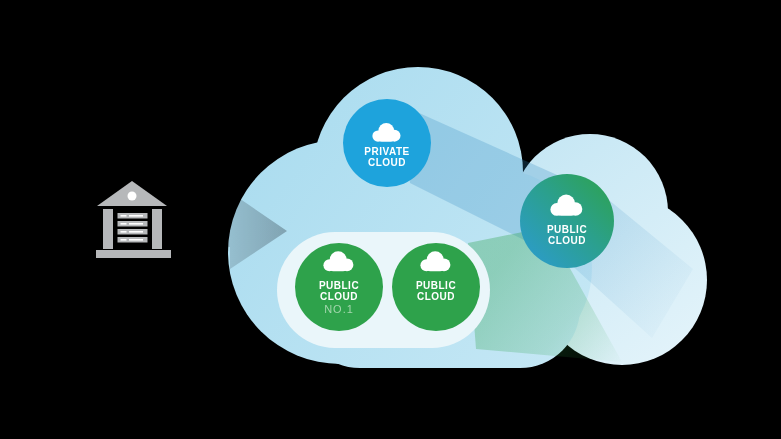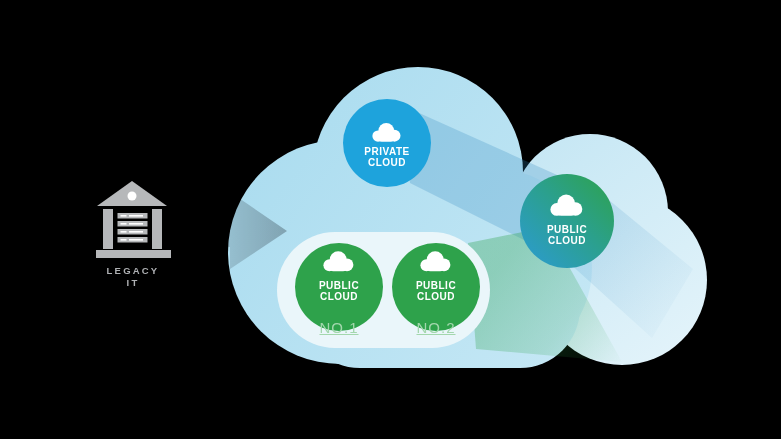--- a/index.html
+++ b/index.html
@@ -6,21 +6,21 @@
   .stage{
     position:relative;width:781px;height:439px;overflow:hidden;background:#000000;
     font-family:"Liberation Sans",sans-serif;
   }
   .stage svg{position:absolute;left:0;top:0;}
   .txt{position:absolute;text-align:center;}
   .node-label{
     color:#ffffff;font-weight:bold;font-size:10px;line-height:11px;letter-spacing:0.5px;
   }
   .node-number{
-    color:#A3D7AD;font-weight:normal;font-size:15px;line-height:14px;letter-spacing:1px;margin-top:19px;text-decoration:underline;
+    color:#A3D7AD;font-weight:normal;font-size:11px;line-height:14px;letter-spacing:1px;margin-top:0;
   }
   .multi-label{
     color:#2EA24B;font-weight:bold;font-size:10px;line-height:11px;letter-spacing:0.6px;
   }
   .legacy-label{
     color:#AFB1B4;font-weight:bold;font-size:9.5px;line-height:11.5px;letter-spacing:2.2px;
   }
 </style>
 </head>
 <body>
@@ -129,22 +129,17 @@
 
   <div class="txt node-label" style="left:289px;top:280px;width:100px;">
     <div>PUBLIC</div>
     <div>CLOUD</div>
     <div class="node-number">NO.1</div>
   </div>
 
   <div class="txt node-label" style="left:386px;top:280px;width:100px;">
     <div>PUBLIC</div>
     <div>CLOUD</div>
-    <div class="node-number">NO.2</div>
   </div>
 
 
-  <div class="txt legacy-label" style="left:83px;top:265px;width:100px;">
-    <div>LEGACY</div>
-    <div>IT</div>
-  </div>
 
 </div>
 
 </body></html>

